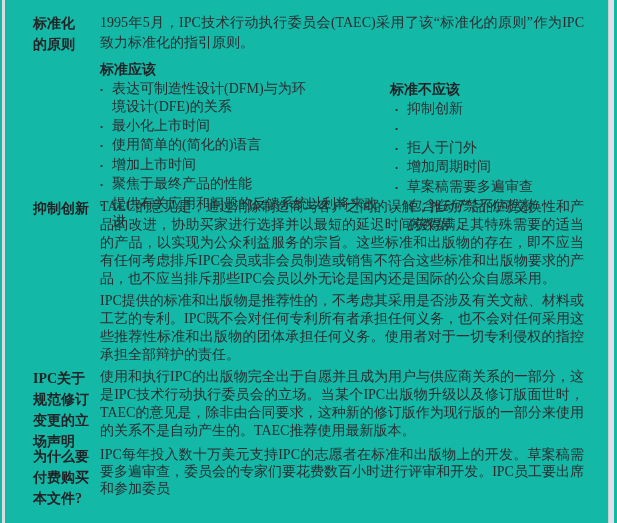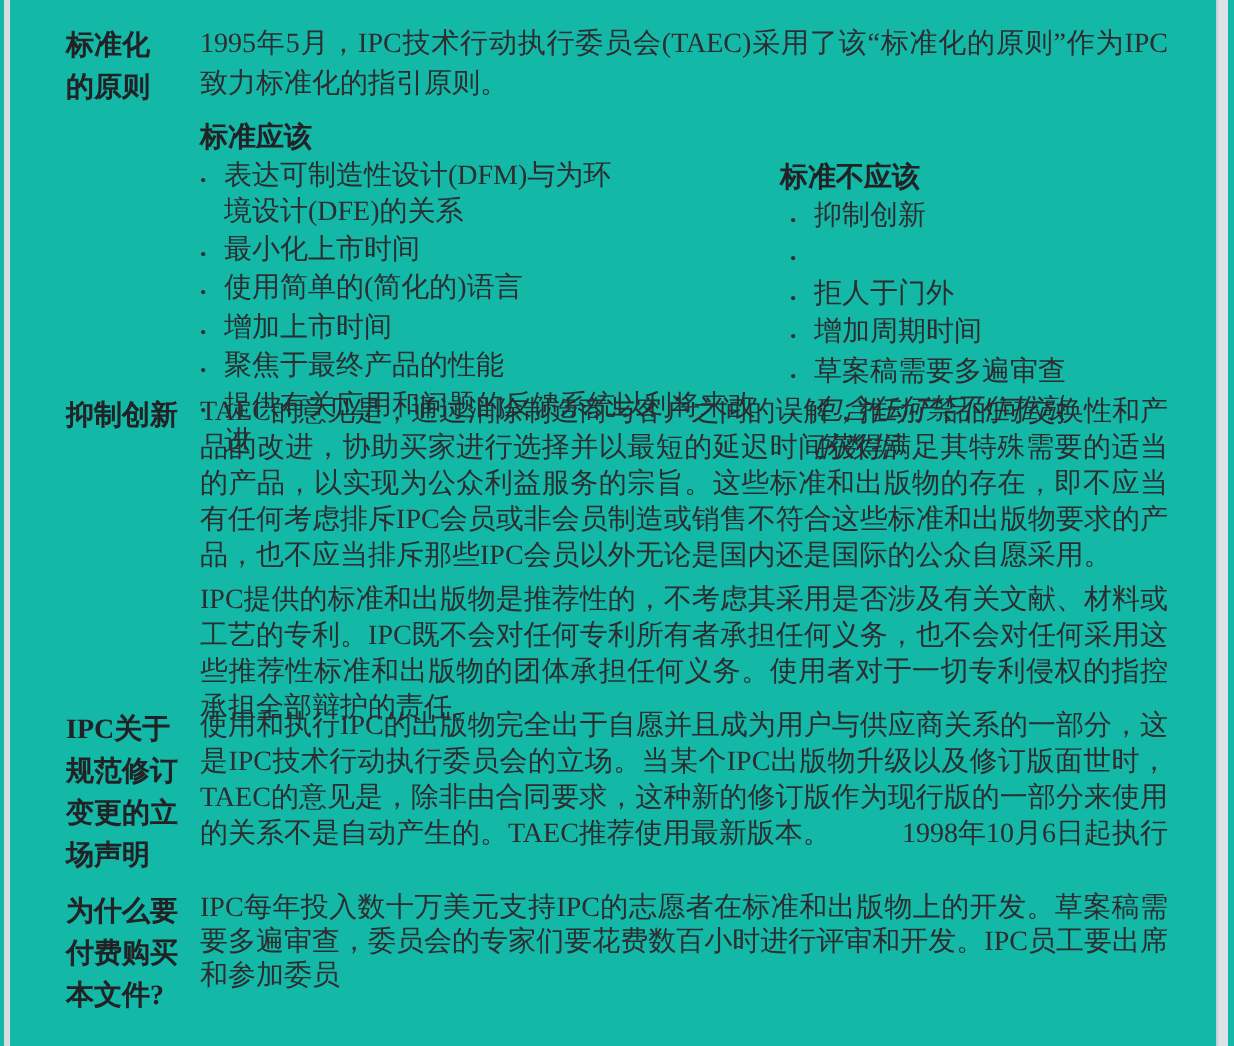--- a/index.html
+++ b/index.html
@@ -130,31 +130,30 @@
   <section class="sec s2" style="top:198px">
     <div class="label">
       <div class="label-line">抑制创新</div>
     </div>
     <div class="body">
       <p>TAEC的意见是，通过消除制造商与客户之间的误解，推动产品的可交换性和产品的改进，协助买家进行选择并以最短的延迟时间获得满足其特殊需要的适当的产品，以实现为公众利益服务的宗旨。这些标准和出版物的存在，即不应当有任何考虑排斥IPC会员或非会员制造或销售不符合这些标准和出版物要求的产品，也不应当排斥那些IPC会员以外无论是国内还是国际的公众自愿采用。</p>
       <p>IPC提供的标准和出版物是推荐性的，不考虑其采用是否涉及有关文献、材料或工艺的专利。IPC既不会对任何专利所有者承担任何义务，也不会对任何采用这些推荐性标准和出版物的团体承担任何义务。使用者对于一切专利侵权的指控承担全部辩护的责任。</p>
     </div>
   </section>
 
-  <section class="sec s3" style="top:355px">
+  <section class="sec s3" style="top:368px">
     <div class="label">
       <div class="label-line">IPC关于</div>
       <div class="label-line">规范修订</div>
       <div class="label-line">变更的立</div>
       <div class="label-line">场声明</div>
     </div>
     <div class="body">
       <div class="pos-para">
         <p>使用和执行IPC的出版物完全出于自愿并且成为用户与供应商关系的一部分，这是IPC技术行动执行委员会的立场。当某个IPC出版物升级以及修订版面世时，TAEC的意见是，除非由合同要求，这种新的修订版作为现行版的一部分来使用的关系不是自动产生的。TAEC推荐使用最新版本。</p>
-        <span class="effective-date">1998年10月6日起执行</span>
       </div>
     </div>
   </section>
 
   <section class="sec s4" style="top:446px">
     <div class="label">
       <div class="label-line">为什么要</div>
       <div class="label-line">付费购买</div>
       <div class="label-line">本文件?</div>
     </div>

